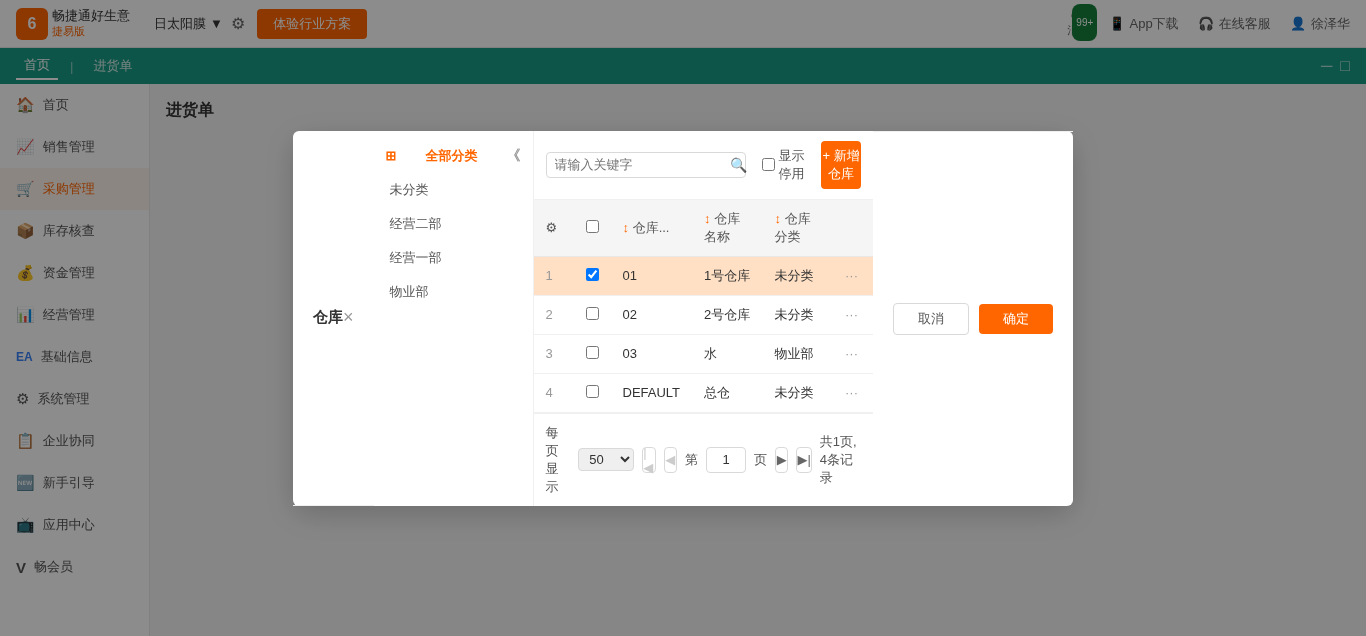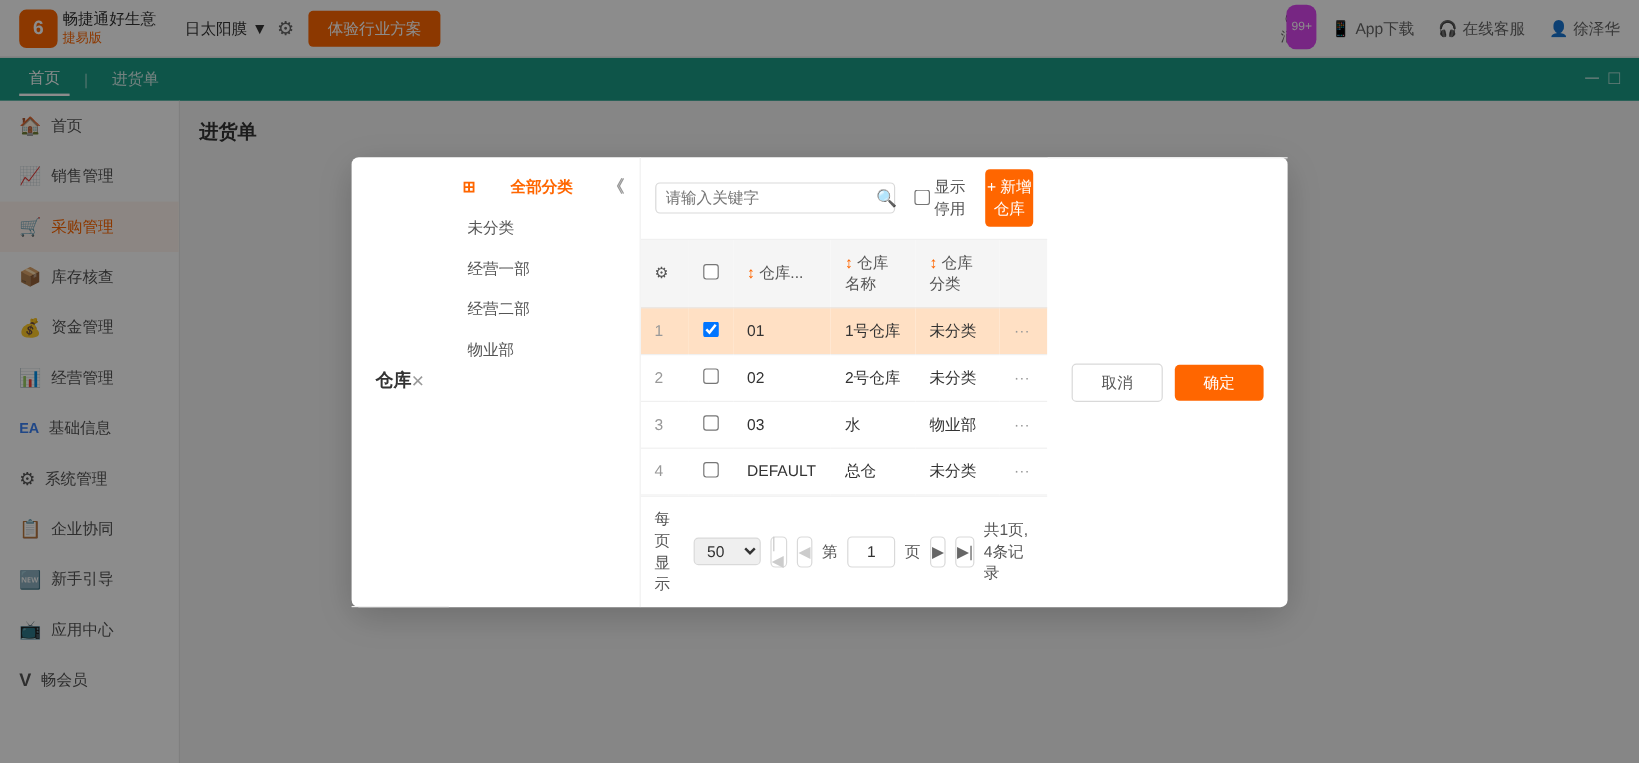--- a/index.html
+++ b/index.html
@@ -36,21 +36,21 @@
     .topbar-trial {
       margin-left: 12px;
       background: #ff6600; color: white;
       padding: 6px 16px; border-radius: 4px;
       font-size: 13px; cursor: pointer;
     }
     .topbar-right {
       margin-left: auto; display: flex; align-items: center; gap: 20px;
     }
     .topbar-msg { position: relative; display: flex; flex-direction: column; align-items: center; font-size: 11px; color: #666; cursor: pointer; }
-    .badge { position: absolute; top: -6px; right: -8px; background: #d946ef; color: white; font-size: 10px; padding: 13px 4px; border-radius: 8px; text-align: center; }
+    .badge { position: absolute; top: -6px; right: -8px; background: #15803d; color: white; font-size: 10px; padding: 13px 4px; border-radius: 8px; text-align: center; }
     .topbar-app, .topbar-service, .topbar-user { display: flex; align-items: center; gap: 4px; color: #666; font-size: 13px; cursor: pointer; }
 
     
     .layout { display: flex; height: calc(100vh - 48px); }
 
     
     .sidebar {
       width: 150px; background: #fff; border-right: 1px solid #e8e8e8;
       display: flex; flex-direction: column;
     }
@@ -314,24 +314,24 @@
       <div class="left-panel">
         <div class="left-panel-header">
           <span style="color:#ff6600;">⊞</span>
           <span>全部分类</span>
           <span class="collapse-btn">《</span>
         </div>
         <div class="category-item">
           <span>未分类</span>
         </div>
         <div class="category-item">
+          <span>经营二部</span>
+        </div>
+        <div class="category-item">
           <span>经营一部</span>
-        </div>
-        <div class="category-item">
-          <span>经营二部</span>
         </div>
         <div class="category-item">
           <span>物业部</span>
         </div>
       </div>
 
       <div class="right-panel">
 
         <div class="right-toolbar">
           <div class="search-input-wrap">

